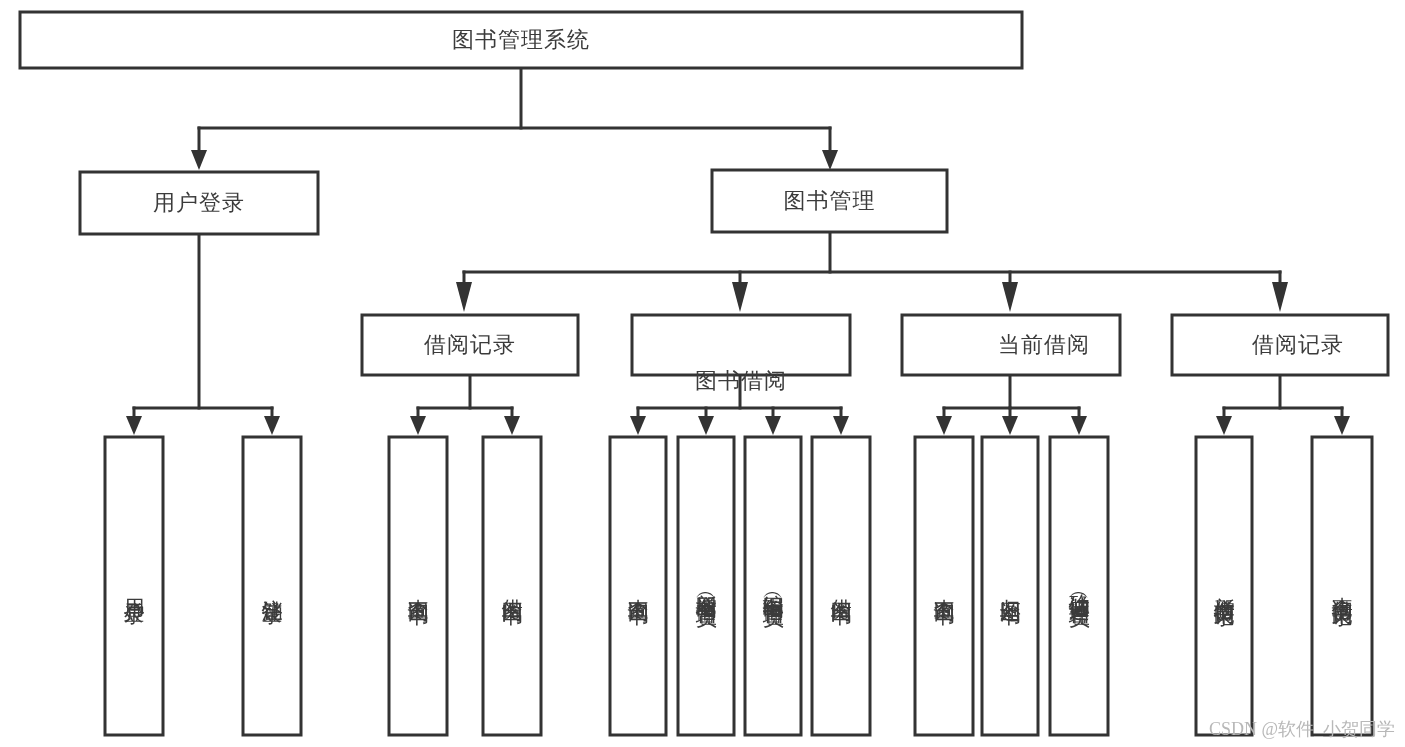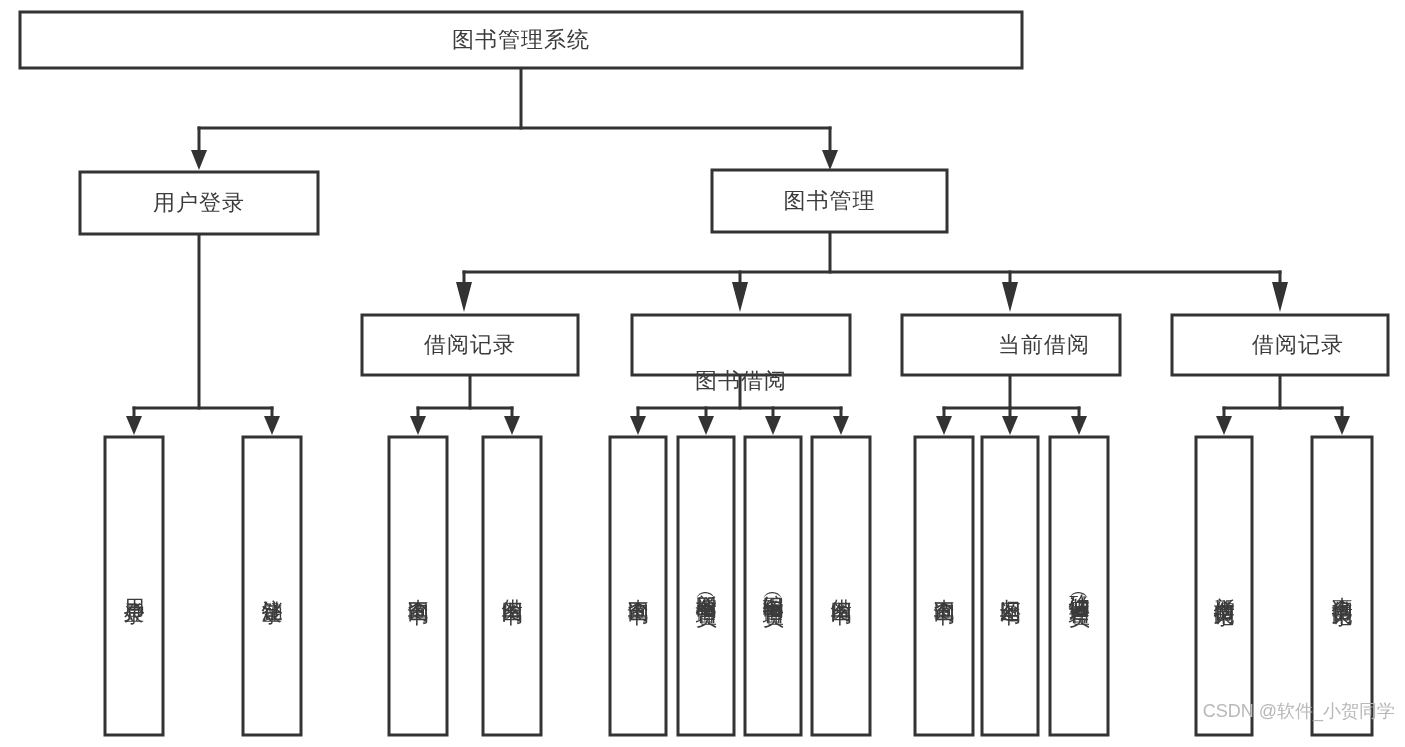--- a/index.html
+++ b/index.html
@@ -59,22 +59,22 @@
     font-family: "Liberation Sans", "DejaVu Sans", sans-serif;
     font-size: 22px;
     color: #3b3b3b;
     letter-spacing: 1px;
     white-space: nowrap;
     pointer-events: none;
   }
   #watermark {
     position: absolute;
     right: 10px;
-    bottom: 24px;
-    font-family: Liberation Sans, sans-serif;
+    bottom: 6px;
+    font-family: Liberation Serif, serif;
     font-size: 18px;
     color: #b8b8b8;
     white-space: nowrap;
     pointer-events: none;
   }
 </style>
 </head>
 <body>
 
 <svg id="diagram" viewBox="0 0 1405 747">

